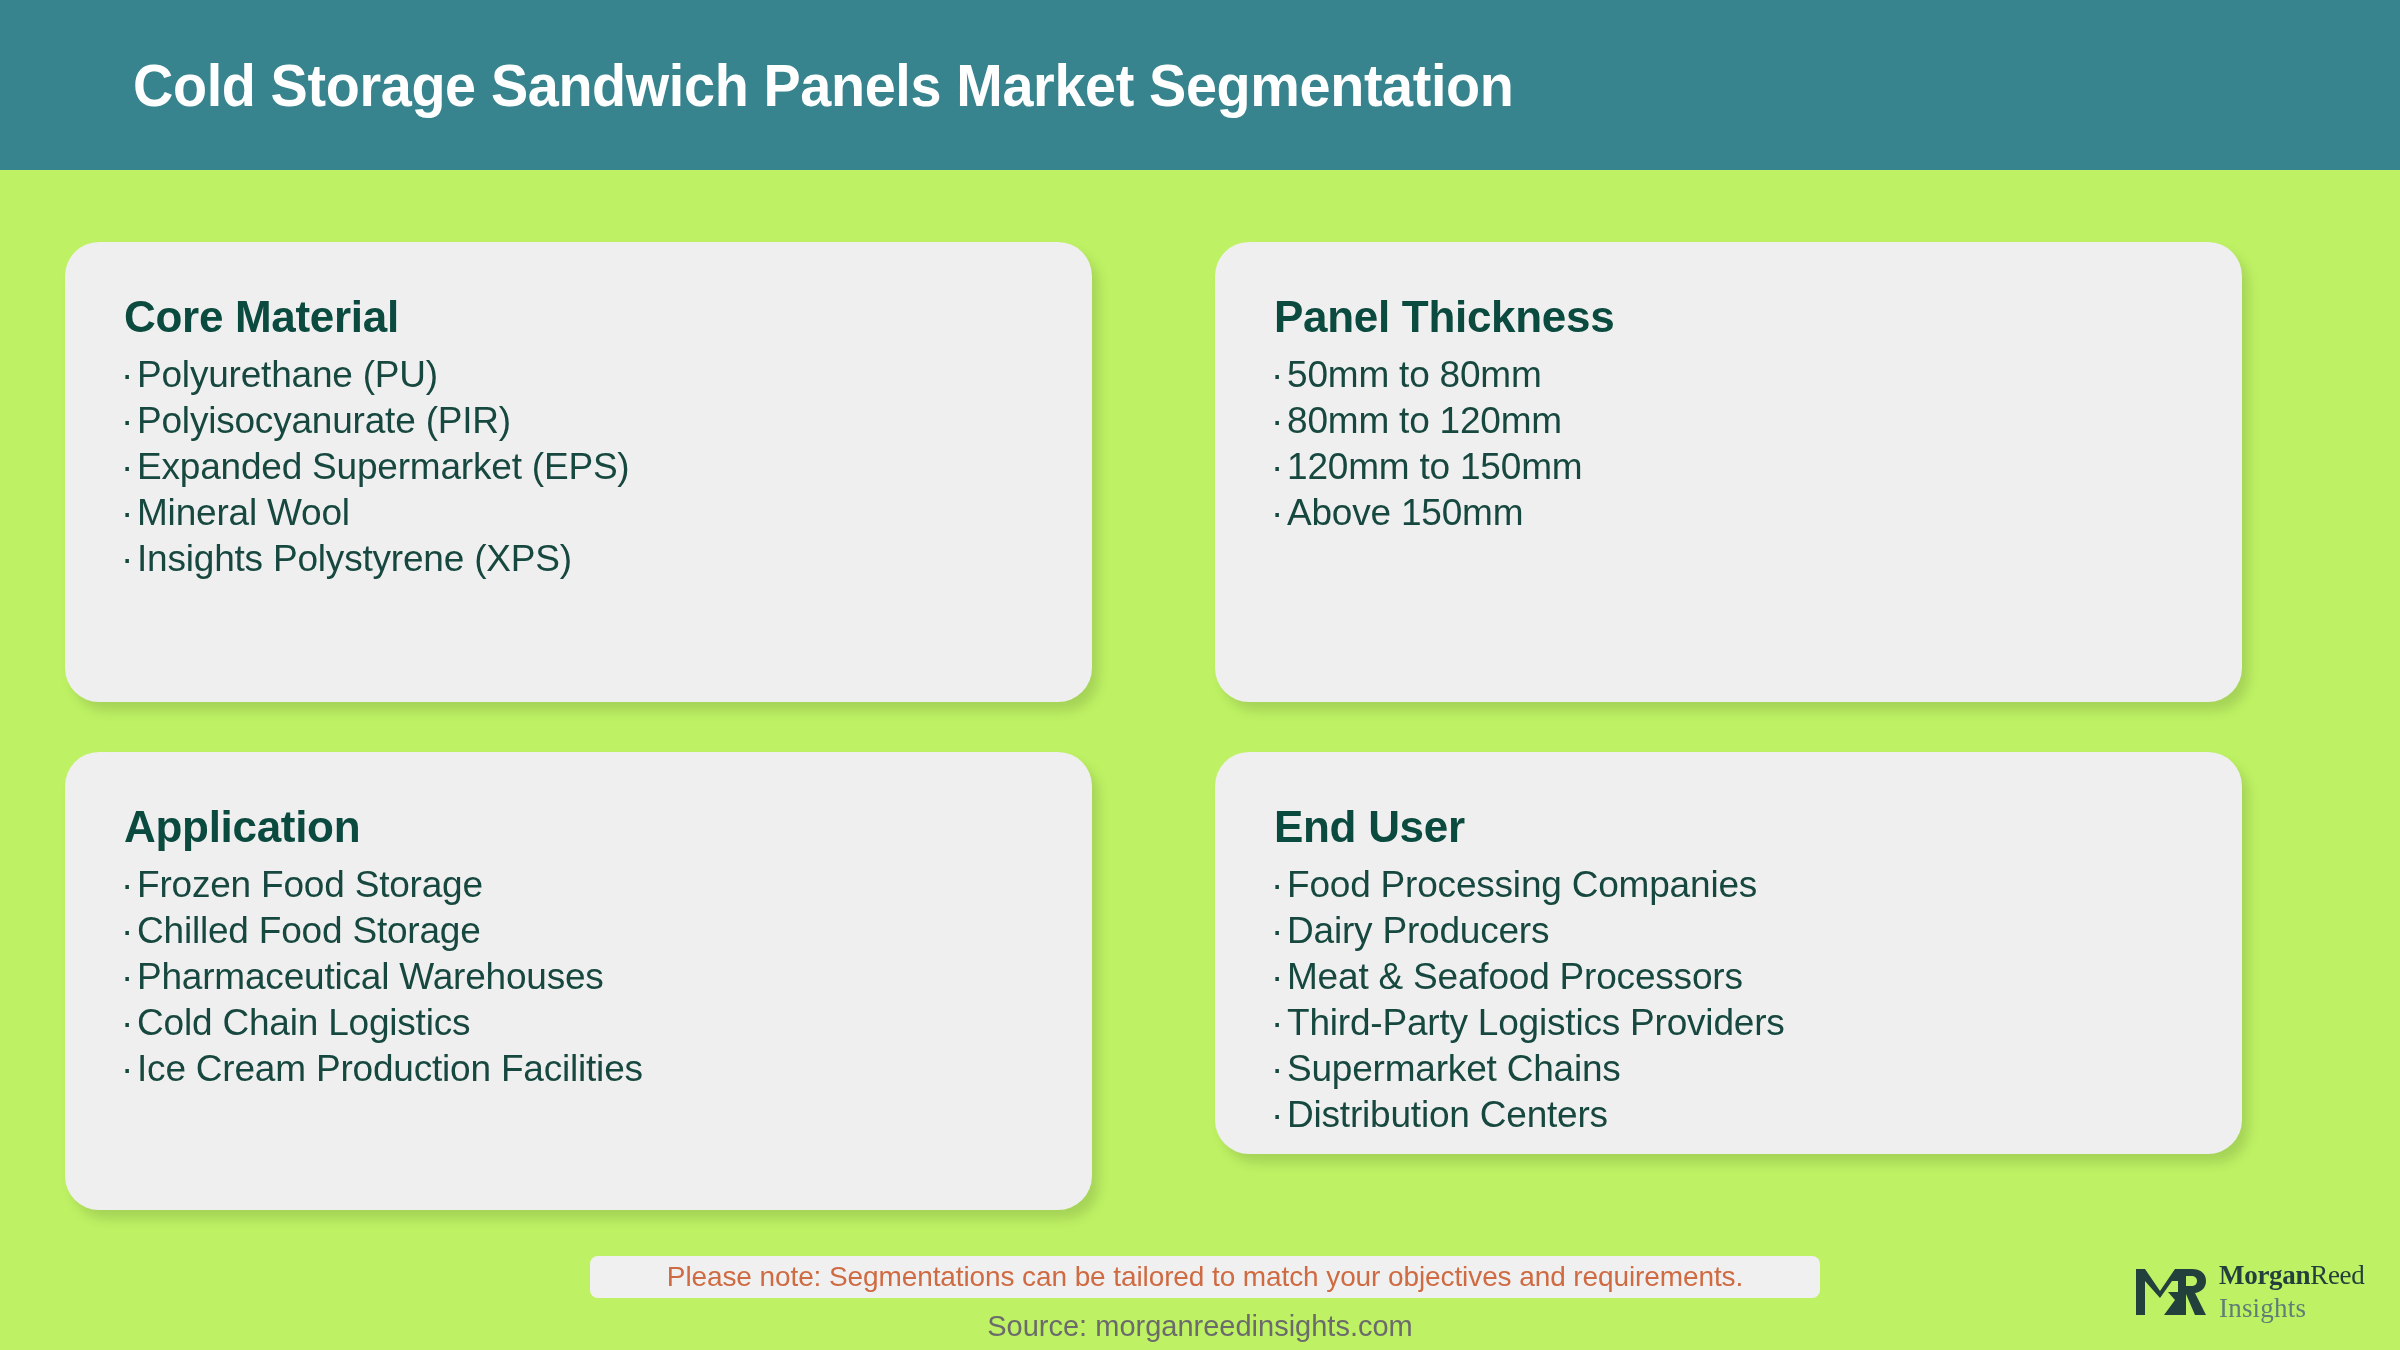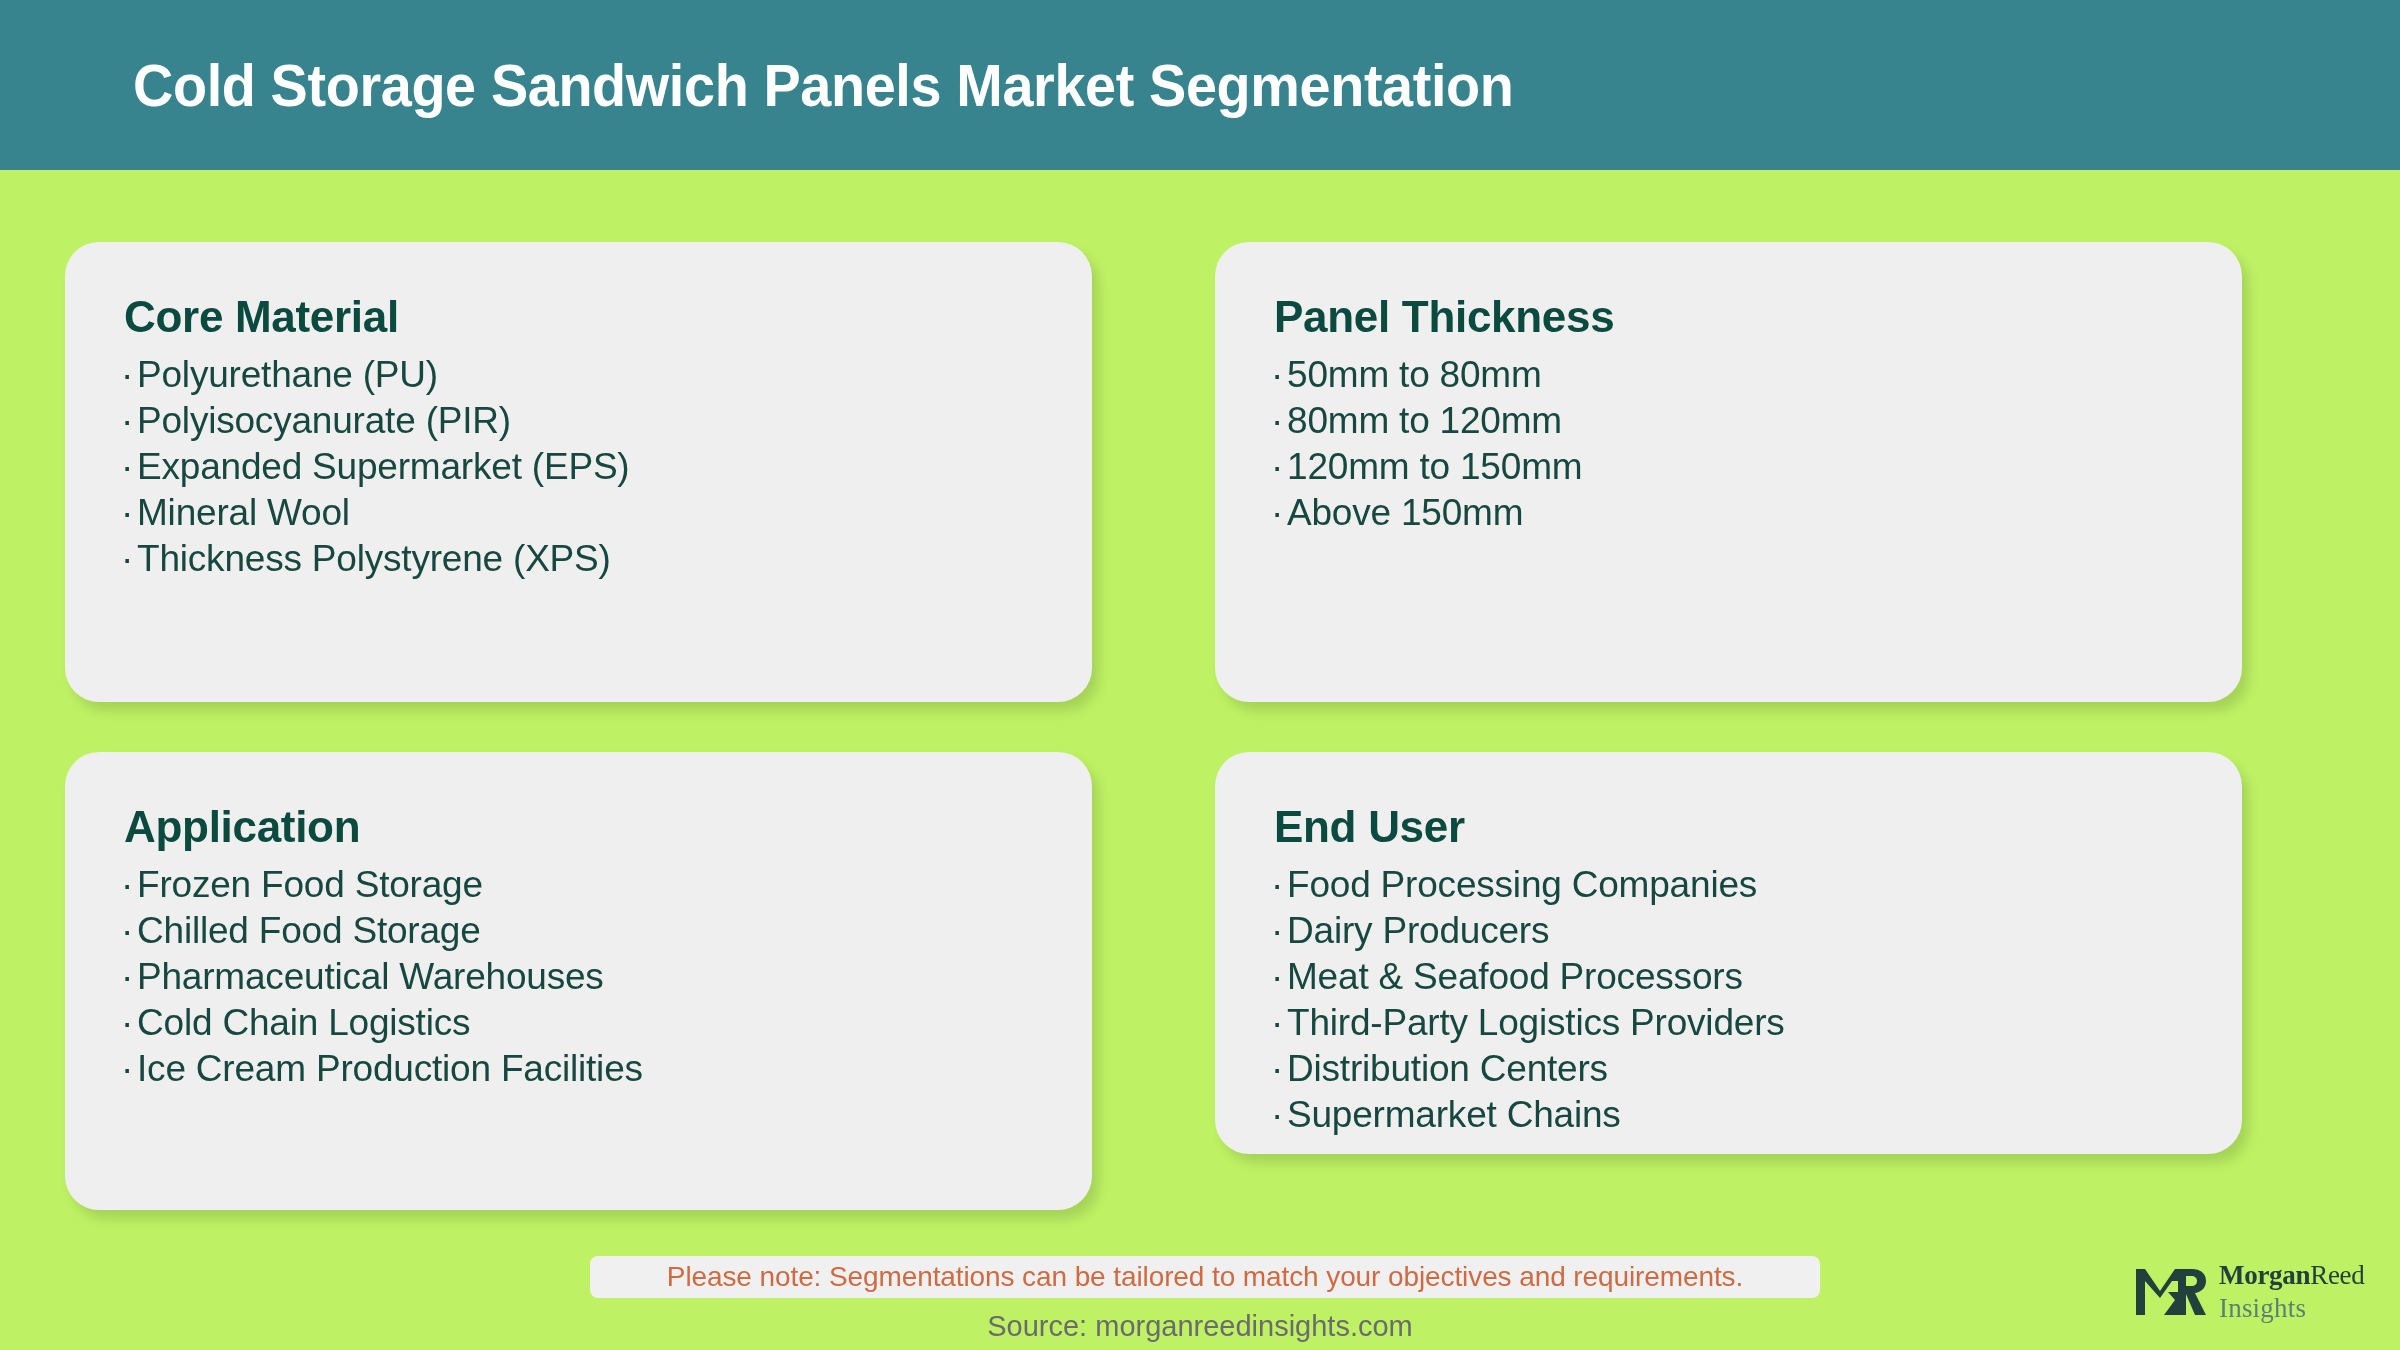--- a/index.html
+++ b/index.html
@@ -178,21 +178,21 @@
 
   <div class="cards">
 
     <div class="card card-topleft">
       <div class="card-title">Core Material</div>
       <ul class="card-list">
         <li><span class="bullet-dot">·</span><span>Polyurethane (PU)</span></li>
         <li><span class="bullet-dot">·</span><span>Polyisocyanurate (PIR)</span></li>
         <li><span class="bullet-dot">·</span><span>Expanded Supermarket (EPS)</span></li>
         <li><span class="bullet-dot">·</span><span>Mineral Wool</span></li>
-        <li><span class="bullet-dot">·</span><span>Thickness Polystyrene (XPS)</span></li>
+        <li><span class="bullet-dot">·</span><span>Insights Polystyrene (XPS)</span></li>
       </ul>
     </div>
 
     <div class="card card-topright">
       <div class="card-title">Panel Thickness</div>
       <ul class="card-list">
         <li><span class="bullet-dot">·</span><span>50mm to 80mm</span></li>
         <li><span class="bullet-dot">·</span><span>80mm to 120mm</span></li>
         <li><span class="bullet-dot">·</span><span>120mm to 150mm</span></li>
         <li><span class="bullet-dot">·</span><span>Above 150mm</span></li>
@@ -210,22 +210,22 @@
       </ul>
     </div>
 
     <div class="card card-bottomright">
       <div class="card-title">End User</div>
       <ul class="card-list">
         <li><span class="bullet-dot">·</span><span>Food Processing Companies</span></li>
         <li><span class="bullet-dot">·</span><span>Dairy Producers</span></li>
         <li><span class="bullet-dot">·</span><span>Meat &amp; Seafood Processors</span></li>
         <li><span class="bullet-dot">·</span><span>Third-Party Logistics Providers</span></li>
+        <li><span class="bullet-dot">·</span><span>Supermarket Chains</span></li>
         <li><span class="bullet-dot">·</span><span>Distribution Centers</span></li>
-        <li><span class="bullet-dot">·</span><span>Supermarket Chains</span></li>
       </ul>
     </div>
 
   </div>
 
   <div class="footer">
     <div class="note-pill">
       <span class="note-text">Please note: Segmentations can be tailored to match your objectives and requirements.</span>
     </div>
     <div class="source-text">Source: morganreedinsights.com</div>

